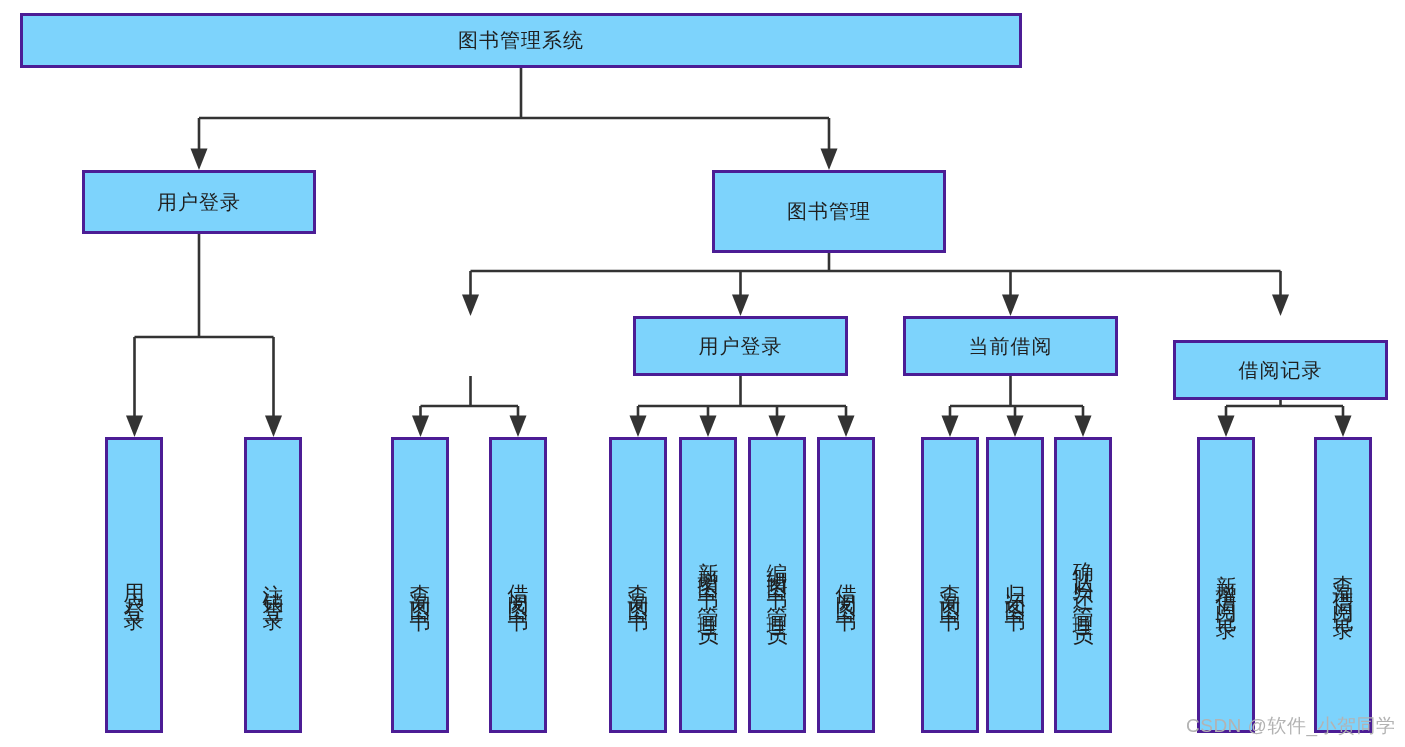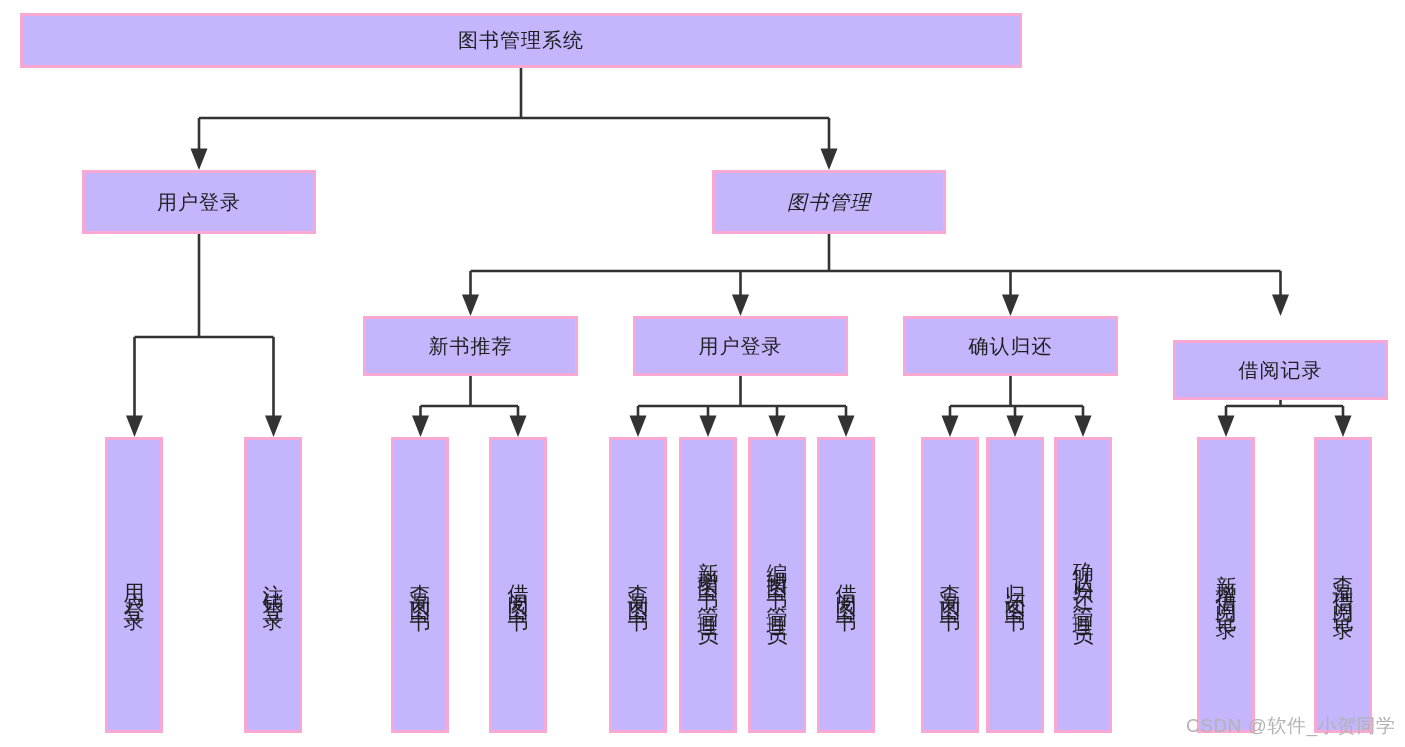--- a/index.html
+++ b/index.html
@@ -19,34 +19,34 @@
     position: absolute;
     left: 0;
     top: 0;
     width: 1405px;
     height: 747px;
     pointer-events: none;
   }
   .box {
     position: absolute;
     box-sizing: border-box;
-    border: 3px solid #f9a8d4;
-    background: #c4b5fd;
+    border: 3px solid #4c1d95;
+    background: #7dd3fc;
     display: flex;
     align-items: center;
     justify-content: center;
     color: #1f1f1f;
     font-size: 20px;
     letter-spacing: 1px;
     white-space: nowrap;
     z-index: 2;
   }
   .box.root    { left: 20px;   top: 13px;  width: 1002px; height: 55px; }
   .box.lvl2a   { left: 82px;   top: 170px; width: 234px;  height: 64px; }
-  .box.lvl2b   { left: 712px;  top: 170px; width: 234px;  height: 64px; font-style: italic; }
+  .box.lvl2b   { left: 712px;  top: 170px; width: 234px;  height: 83px; }
   .box.lvl3    { top: 316px;   width: 215px; height: 60px; }
   .box.l3-0    { left: 363px; }
   .box.l3-1    { left: 633px; }
   .box.l3-2    { left: 903px; }
   .box.l3-3    { left: 1173px; margin-top: 24px; }
   .box.leaf {
     top: 437px;
     width: 58px;
     height: 296px;
     writing-mode: vertical-rl;
@@ -122,23 +122,22 @@
       <polygon points="1217.5,415.5 1234.5,415.5 1226,437"></polygon>
       <polygon points="1334.5,415.5 1351.5,415.5 1343,437"></polygon>
     </g>
   </svg>
 
   <div class="box root">图书管理系统</div>
 
   <div class="box lvl2a">用户登录</div>
   <div class="box lvl2b">图书管理</div>
 
-  <div class="box lvl3 l3-0">新书推荐</div>
   <div class="box lvl3 l3-1">用户登录</div>
-  <div class="box lvl3 l3-2">确认归还</div>
+  <div class="box lvl3 l3-2">当前借阅</div>
   <div class="box lvl3 l3-3">借阅记录</div>
 
   <div class="box leaf leaf-0">用户登录</div>
   <div class="box leaf leaf-1">注销登录</div>
   <div class="box leaf leaf-2">查询图书</div>
   <div class="box leaf leaf-3">借阅图书</div>
   <div class="box leaf leaf-4">查询图书</div>
   <div class="box leaf leaf-5">新增图书（管理员）</div>
   <div class="box leaf leaf-6">编辑图书（管理员）</div>
   <div class="box leaf leaf-7">借阅图书</div>

